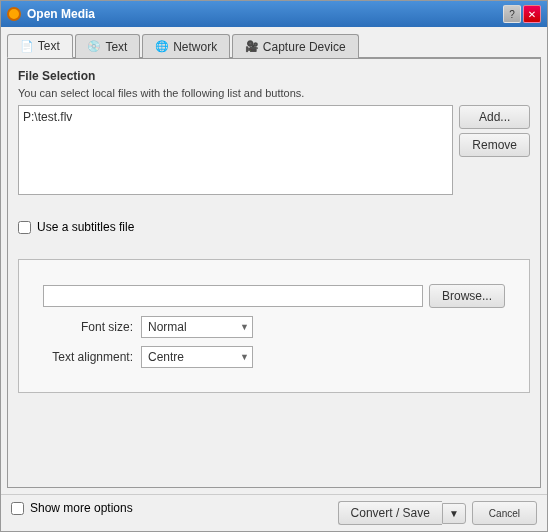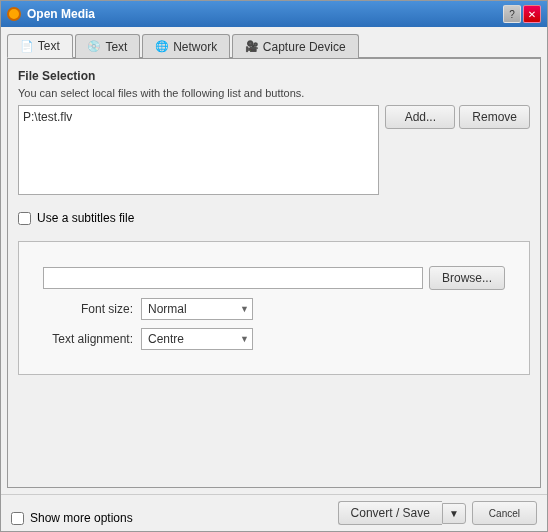--- a/index.html
+++ b/index.html
@@ -98,21 +98,21 @@
       border-bottom: 1px solid #f0f0f0;
       z-index: 1;
     }
     .panel {
       border: 1px solid #999;
       background: #f0f0f0;
       padding: 10px;
       flex: 1;
       display: flex;
       flex-direction: column;
-      gap: 16px;
+      gap: 25px;
       justify-content: center;
     }
     .section-title {
       font-size: 12px;
       font-weight: bold;
       color: #333;
       margin-bottom: 4px;
     }
     .section-desc {
       font-size: 11px;
@@ -137,21 +137,21 @@
     .file-section {
       display: flex;
       gap: 6px;
       align-items: flex-start;
     }
     .file-list-wrapper {
       flex: 1;
     }
     .buttons-col {
       display: flex;
-      flex-direction: row;
+      flex-direction: column;
       gap: 4px;
     }
     .btn {
       padding: 4px 12px;
       border: 1px solid #aaa;
       background: linear-gradient(to bottom, #f5f5f5, #e0e0e0);
       cursor: pointer;
       font-size: 12px;
       color: #333;
       min-width: 70px;
@@ -217,21 +217,21 @@
       transform: translateY(-50%);
       pointer-events: none;
       font-size: 9px;
       color: #666;
     }
     .spacer {
       flex: 1;
     }
     .bottom-bar {
       display: flex;
-      align-items: flex-end;
+      align-items: flex-start;
       justify-content: space-between;
       padding: 6px 10px;
       border-top: 1px solid #ccc;
       background: #f0f0f0;
       flex-shrink: 0;
     }
     .bottom-left {
       display: flex;
       align-items: center;
       gap: 6px;

